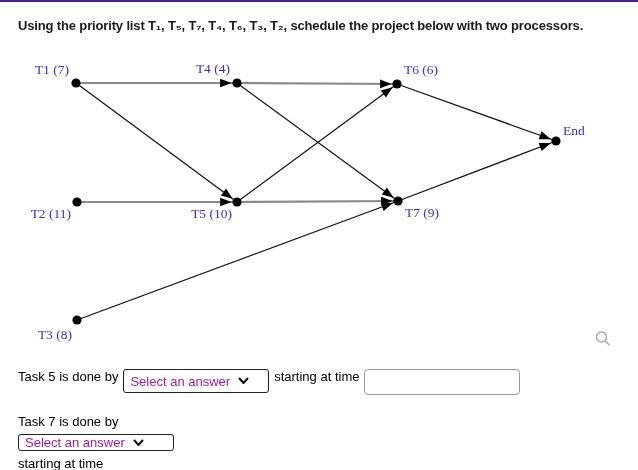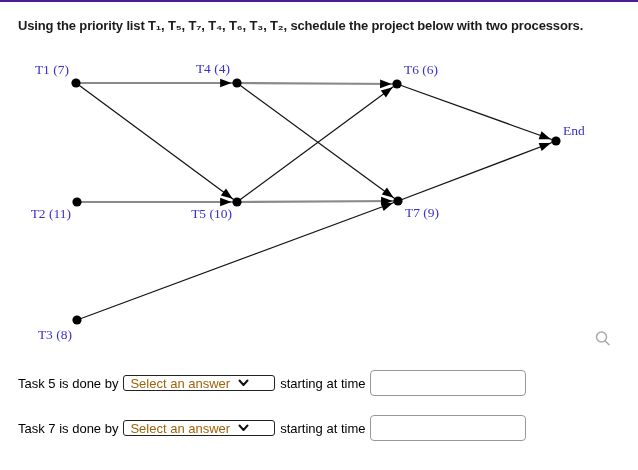--- a/index.html
+++ b/index.html
@@ -13,32 +13,32 @@
     overflow:hidden;
   }
   .prompt{
     position:absolute;left:18px;top:16px;
     font-size:13px;font-weight:600;letter-spacing:-0.15px;
     color:#1b1b1b;white-space:nowrap;
   }
   .graph-svg{position:absolute;left:0;top:0;}
   .q-row{
     position:absolute;left:18px;height:28px;
-    display:flex;align-items:center;gap:5px;
+    display:flex;gap:5px;
     font-size:13px;color:#000;white-space:nowrap;
   }
   .q-row.row-0{top:367px;}
-  .q-row.row-1{top:412px;}
+  .q-row.row-1{top:412px;flex-direction:column;}
   .select-box{
-    height:16px;box-sizing:border-box;
+    height:24px;box-sizing:border-box;
     border:1px solid #222;border-radius:3px;
     background:#fff;
     display:inline-flex;align-items:center;
-    padding:0 25px 0 6px;gap:8px;
-    font-size:13px;color:#a16207;cursor:default;
+    padding:0 19px 0 6px;gap:8px;
+    font-size:13px;color:#a21caf;cursor:default;
   }
   .select-box .chev{display:inline-flex;}
   .time-input{
     width:156px;height:26px;box-sizing:border-box;
     border:1px solid #999;border-radius:4px;
     background:#fff;font-size:13px;padding:0 6px;
     font-family:"Liberation Sans","DejaVu Sans",sans-serif;
   }
   .zoom-glass{position:absolute;left:594px;top:328px;width:18px;height:18px;cursor:pointer;}
 </style>

